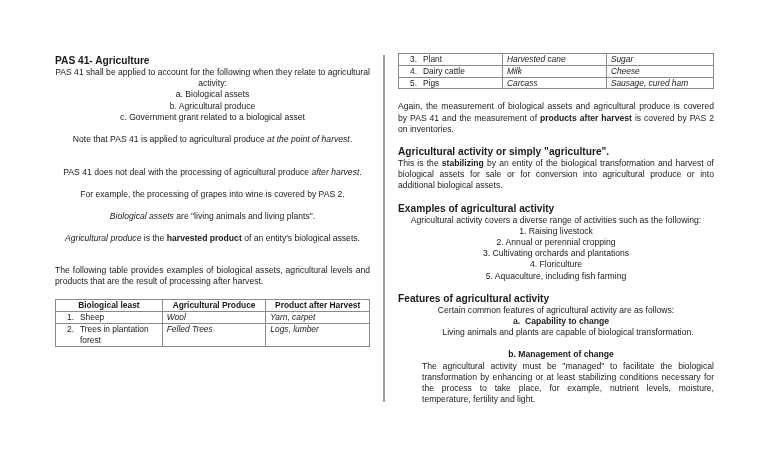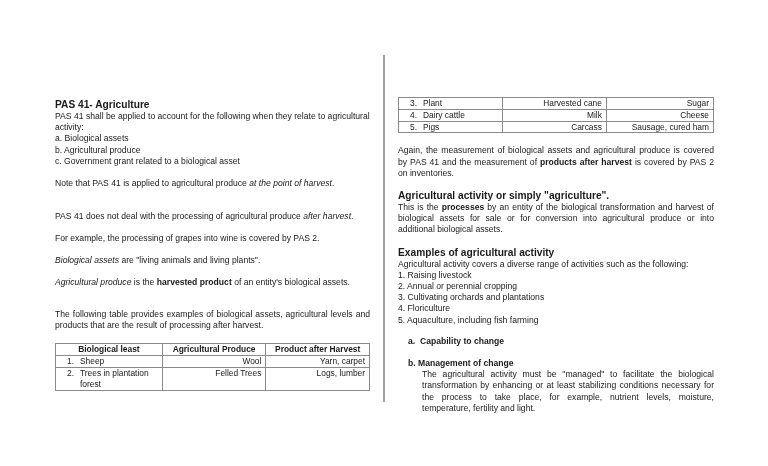--- a/index.html
+++ b/index.html
@@ -1,29 +1,29 @@
 <!DOCTYPE html>
 <html><head>
 <meta charset="utf-8">
 <style>
   html, body { margin:0; padding:0; background:#ffffff; }
   body { width:768px; height:466px; position:relative; overflow:hidden;
          font-family:"Liberation Sans", sans-serif; color:#1a1a1a; font-size:8.6px; line-height:11.2px; }
-  .col { position:absolute; top:0;margin-top:44px; }
+  .col { position:absolute; top:0; }
   .left { left:55px; width:315px; }
   .right { left:398px; width:316px; }
   .divider { position:absolute; left:383px; top:55px; width:2px; height:347px; background:#a0a0a0; }
   h2 { font-size:10.2px; font-weight:bold; margin:0; line-height:13px; }
-  p { margin:0; }
+  p { margin:0;text-align:center; }
   .gap { height:11px; }
   .justify { text-align:justify; }
   table { border-collapse:collapse; width:100%; font-size:8.4px; line-height:10.8px; }
   td, th { border:1px solid #8a8a8a; padding:0 4px; vertical-align:top; }
   th { font-weight:bold; text-align:center; }
-  td.c { text-align:right; }
+  td.c { text-align:left;font-style:italic; }
   .num-wrap { display:flex; }
   .num-wrap .n { width:14px; flex:none; text-align:right; padding-right:6px; }
   .indent-a { padding-left:10px; }
   .indent-body { padding-left:24px; }
 </style>
 </head>
 <body>
 
 <div class="divider"></div>
 
@@ -111,27 +111,30 @@
           </td>
       <td class="c">Carcass</td>
       <td class="c">Sausage, cured ham</td>
     </tr>
   </tbody>
     </table>
   <div class="gap" style="height:12px"></div>
   <p class="justify"><span>Again, the measurement of biological assets and agricultural produce is covered by PAS 41 and the measurement of </span><b>products after harvest</b><span> is covered by PAS 2 on inventories.</span></p>
   <div class="gap" style="height:10px"></div>
   <h2>Agricultural activity or simply "agriculture".</h2>
-  <p class="justify"><span>This is the </span><b>processes</b><span> by an entity of the biological transformation and harvest of biological assets for sale or for conversion into agricultural produce or into additional biological assets.</span></p>
+  <p class="justify"><span>This is the </span><b>stabilizing</b><span> by an entity of the biological transformation and harvest of biological assets for sale or for conversion into agricultural produce or into additional biological assets.</span></p>
   <div class="gap" style="height:10px"></div>
   <h2>Examples of agricultural activity</h2>
   <p>Agricultural activity covers a diverse range of activities such as the following:</p>
   <p>1. Raising livestock</p>
   <p>2. Annual or perennial cropping</p>
   <p>3. Cultivating orchards and plantations</p>
   <p>4. Floriculture</p>
   <p>5. Aquaculture, including fish farming</p>
   <div class="gap" style="height:10px"></div>
+  <h2>Features of agricultural activity</h2>
+  <p>Certain common features of agricultural activity are as follows:</p>
   <p class="indent-a"><b><span>a.</span>&nbsp;&nbsp;<span>Capability to change</span></b></p>
+  <p class="indent-body">Living animals and plants are capable of biological transformation.</p>
   <div class="gap"></div>
   <p class="indent-a" style="font-weight:bold">b. Management of change</p>
   <p class="indent-body justify">The agricultural activity must be "managed" to facilitate the biological transformation by enhancing or at least stabilizing conditions necessary for the process to take place, for example, nutrient levels, moisture, temperature, fertility and light.</p>
 </div>
 
 </body></html>

